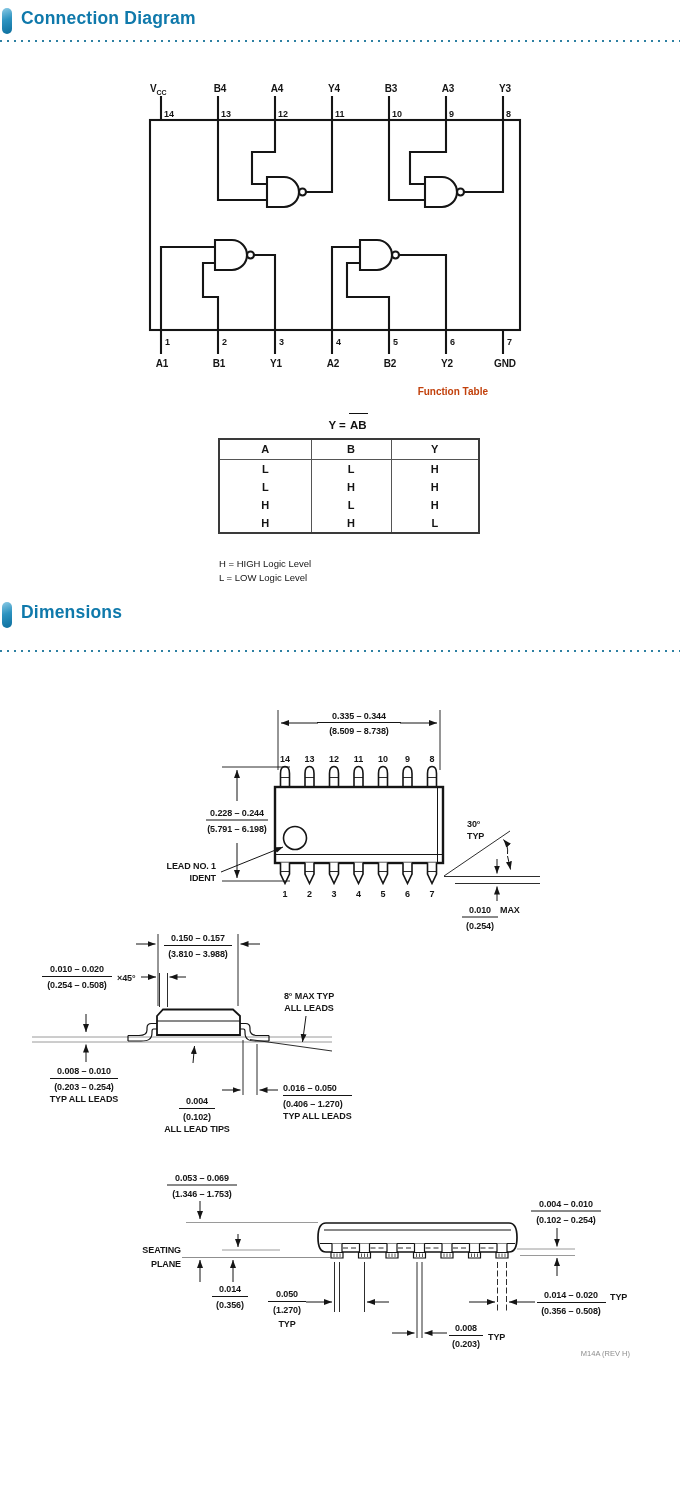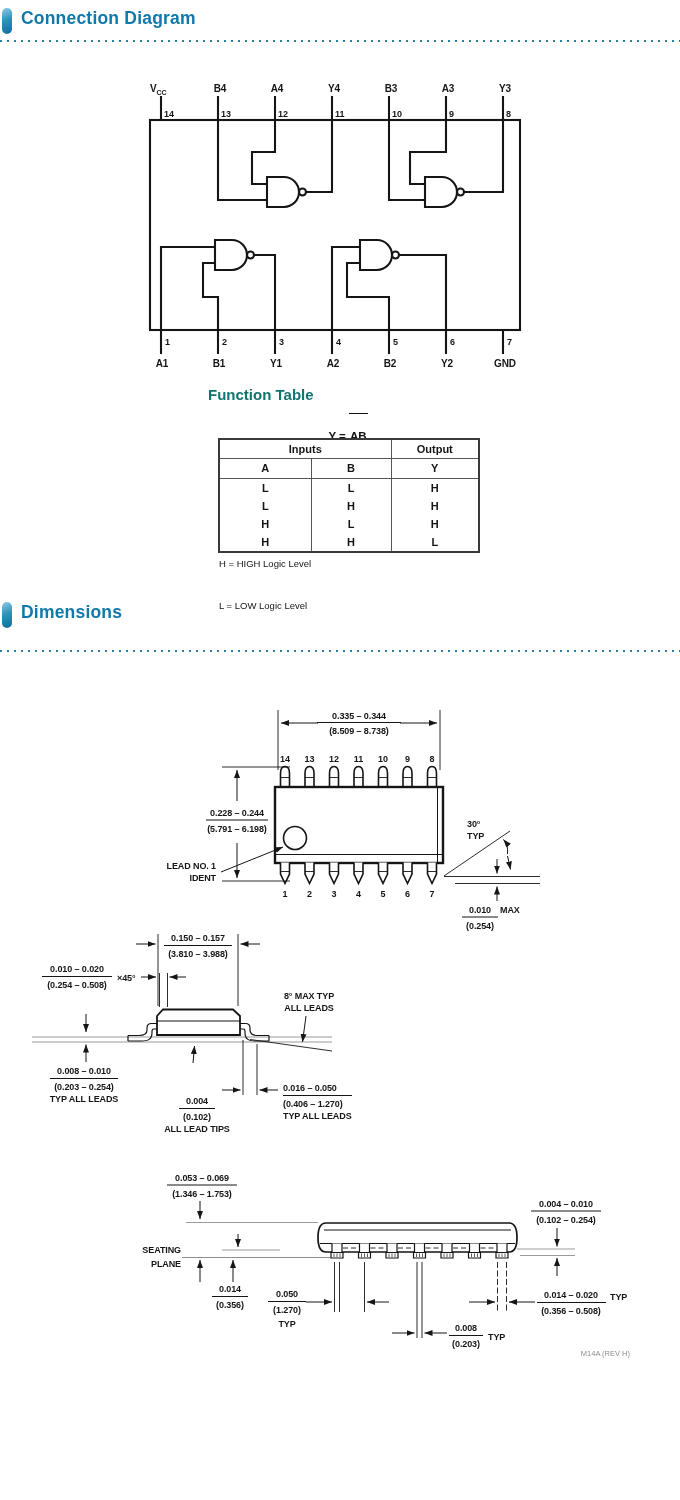--- a/index.html
+++ b/index.html
@@ -10,23 +10,23 @@
   .dots{position:absolute;left:0;width:680px;height:2px;
         background-image:repeating-linear-gradient(90deg,#2d80a2 0,#2d80a2 2px,transparent 2px,transparent 7px)}
   svg{position:absolute;left:0}
   .t{font-family:"Liberation Sans",sans-serif;font-weight:700;font-size:9px;fill:#151515;letter-spacing:-.1px}
   .tc{text-anchor:middle}.te{text-anchor:end}
   .lbl{font-size:10px}.num{font-size:9px}
   .ln{stroke:#151515;fill:none}
   .w2{stroke-width:2.1}.w24{stroke-width:2.4}.w16{stroke-width:1.6}.w12{stroke-width:1.2}.w1{stroke-width:1}.thin{stroke-width:.9}
   .gray{stroke:#8f8f8f}
   .fw{fill:#fff}
-  .ftitle{position:absolute;left:208px;top:386px;width:280px;text-align:left;font-size:15px;font-weight:700;color:#0f766e}
+  .ftitle{position:absolute;left:208px;top:386px;width:280px;text-align:right;font-size:10px;font-weight:700;color:#c2410c}
   .feq{position:absolute;left:208px;top:413px;width:280px;text-align:center;font-size:11.5px;font-weight:700;color:#111}
-  .feq .ov{border-top:1.6px solid #111;padding:16px 1px;display:inline-block;line-height:1.05}
+  .feq .ov{border-top:1.6px solid #111;padding:5px 1px;display:inline-block;line-height:1.05}
   table.ft{position:absolute;left:218px;top:438px;border-collapse:collapse;table-layout:fixed;border:2px solid #3a3a3a}
   .ft th,.ft td{border:1px solid #555;font-size:11px;font-weight:700;color:#141414;text-align:center;padding:0}
   .ft tbody td{border-top:none;border-bottom:none;height:18px}
   .note{position:absolute;left:219px;font-size:9.5px;font-weight:400;color:#151515}
   .ref{font-weight:400;font-size:7.5px;fill:#8d8d8d;letter-spacing:0}
   .sub{font-size:7px}
 </style>
 </head>
 <body>
 
@@ -91,24 +91,20 @@
   <span>Y =</span>
   <span class="ov">AB</span>
 </div>
 <table class="ft">
   <colgroup>
       <col style="width:92px">
       <col style="width:80px">
       <col style="width:88px">
     </colgroup>
   <thead>
-    <tr style="height:19px">
-      <th colspan="2">Inputs</th>
-      <th>Output</th>
-    </tr>
     <tr style="height:20px">
       <th>A</th>
       <th>B</th>
       <th>Y</th>
     </tr>
   </thead>
   <tbody>
     <tr>
       <td>L</td>
       <td>L</td>
@@ -125,21 +121,21 @@
       <td>H</td>
     </tr>
     <tr>
       <td>H</td>
       <td>H</td>
       <td>L</td>
     </tr>
   </tbody>
 </table>
 <div class="note" style="top:558px">H = HIGH Logic Level</div>
-<div class="note" style="top:600px">L = LOW Logic Level</div>
+<div class="note" style="top:572px">L = LOW Logic Level</div>
 
 <div class="hdr" style="top:602px">
   <span class="bar"></span>
   <span class="txt">Dimensions</span>
 </div>
 <div class="dots" style="top:650px"></div>
 
 <svg width="680" height="710" viewBox="0 660 680 710" style="top:660px">
   <defs>
     <marker id="mA" markerUnits="userSpaceOnUse" markerWidth="9" markerHeight="7" refX="8" refY="3" orient="auto">

